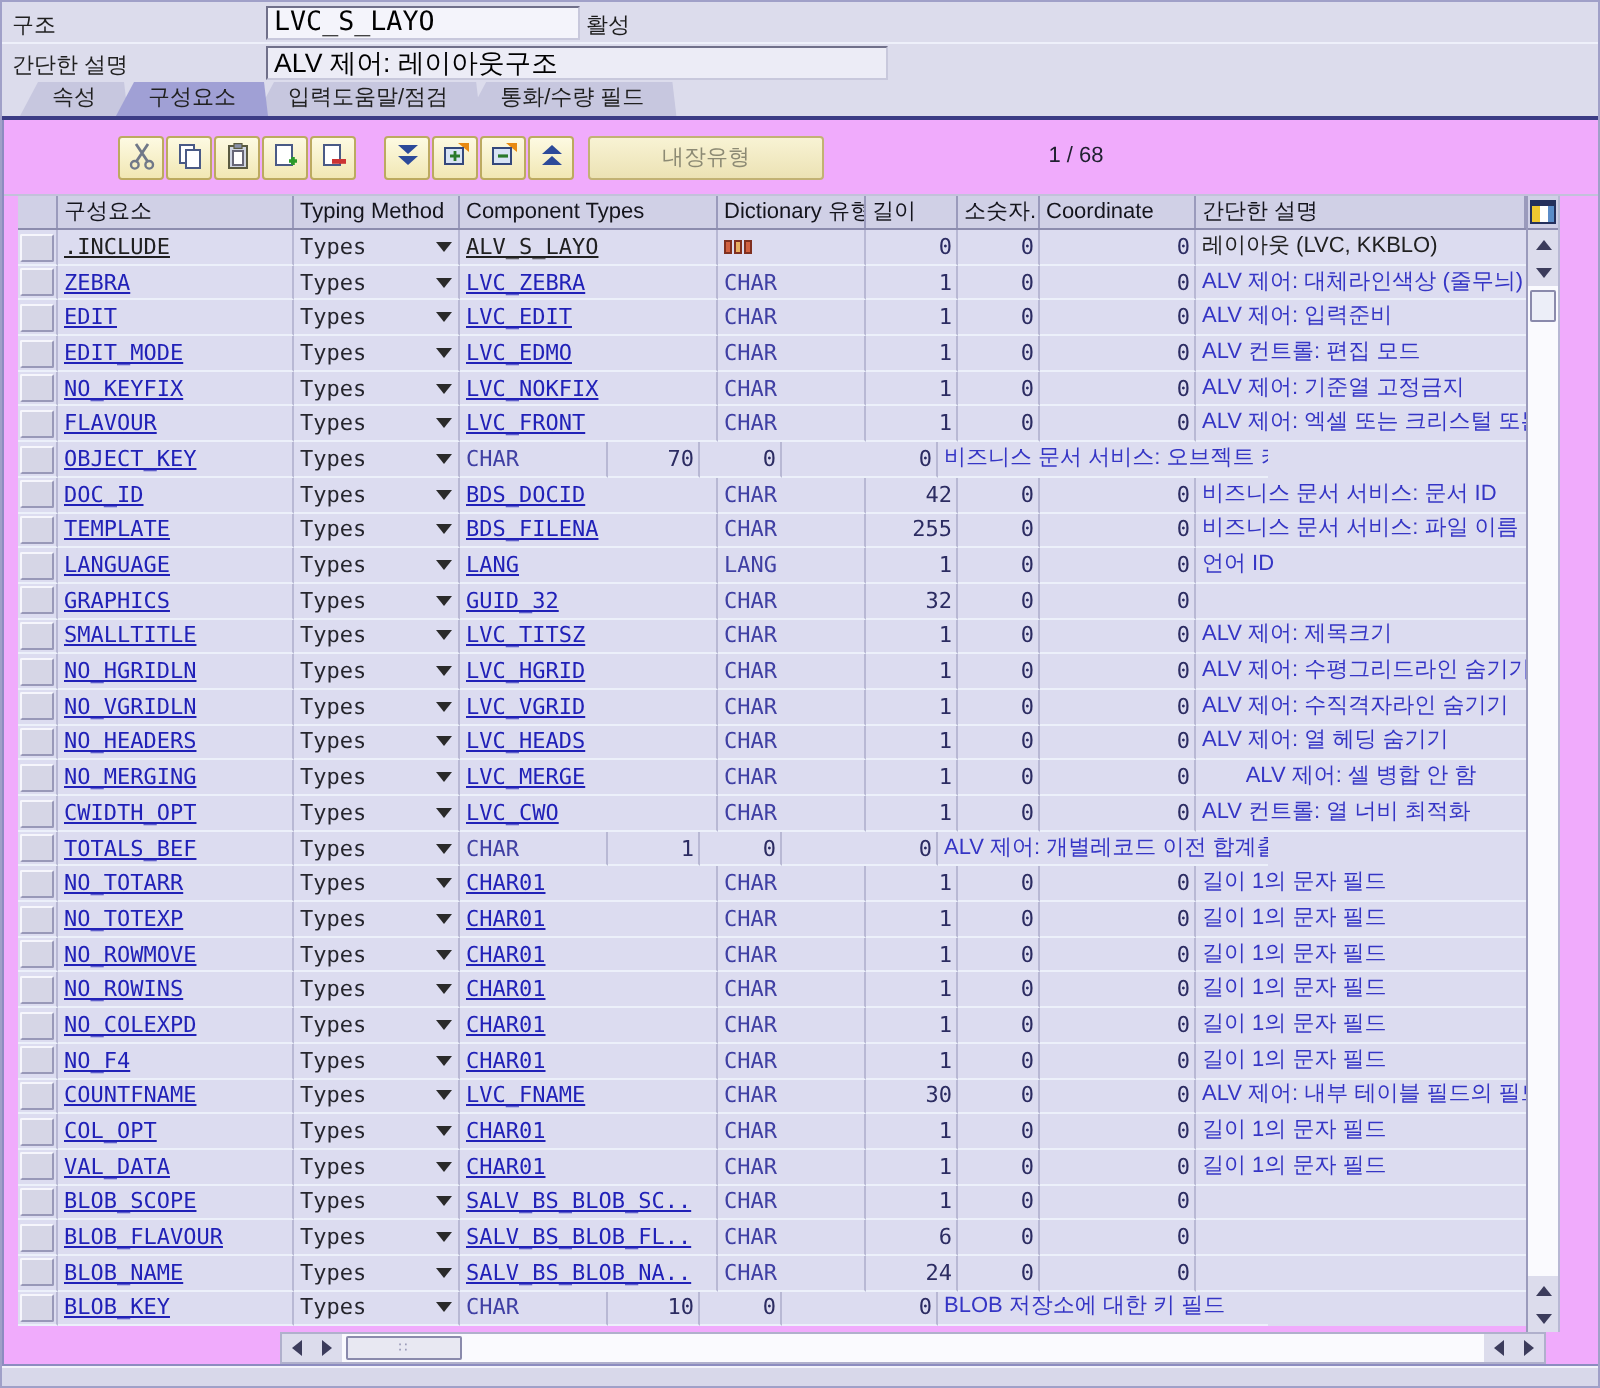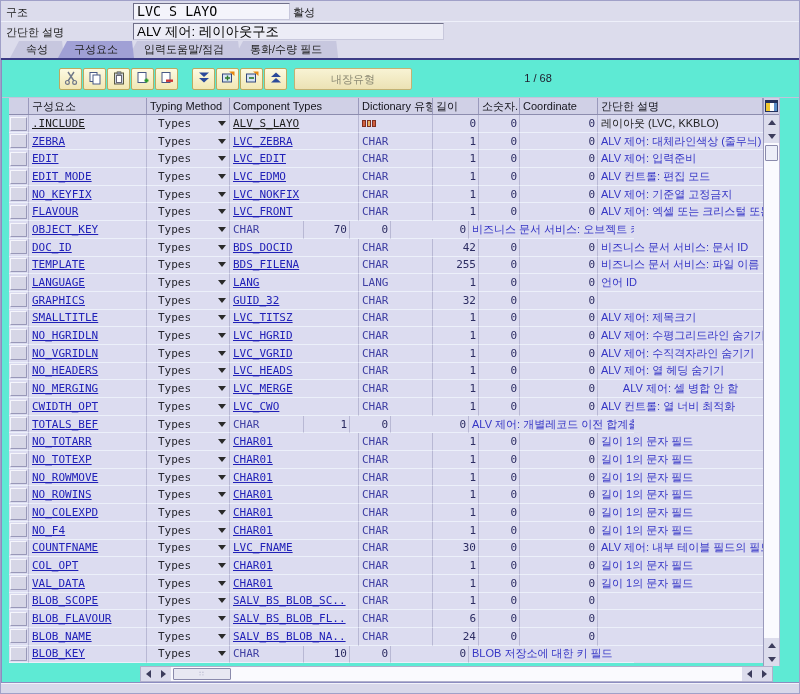--- a/index.html
+++ b/index.html
@@ -35,21 +35,21 @@
   .tab {
     height:17px; line-height:17px; padding:0 16px; margin-right:-6px;
     background:#c7c7df; color:#202020; cursor:default;
     clip-path:polygon(9px 0, calc(100% - 2px) 0, 100% 100%, 0 100%);
     filter:drop-shadow(0 0 0.5px #8888aa);
   }
   .tab.active { background:#a0a0d5; z-index:2; }
 
   
   .panel { position:absolute; left:0; top:59px; width:800px; height:623px;
-           background:#5eead4; border:1px solid #8c8cc0; border-top:none; }
+           background:#f0abfc; border:1px solid #8c8cc0; border-top:none; }
 
   
   .toolbar { position:absolute; left:0; top:0; width:100%; height:38px;
              border-bottom:1px solid #c2c2da; }
   .tgroup { position:absolute; top:8px; display:flex; }
   .tg1 { left:57px; } .tg2 { left:190px; }
   .tbtn {
     width:23px; height:22px; margin-right:1px;
     background:linear-gradient(#fdfae2,#f1e7b4);
     border:1px solid #bcaa60; border-radius:2px;
@@ -70,21 +70,21 @@
   .tr { display:flex; height:17.7px; background:#dcdcf0; }
   .td { height:17.7px; line-height:17px; padding:0 3px; overflow:hidden; white-space:nowrap;
         border-right:1px solid #b8b8d4; border-bottom:1px solid #ecf0fa; display:flex; align-items:center; }
   .td.num { justify-content:flex-end; padding-right:2px; color:#2c2c62; }
   .sel-cell { padding:1px 1px; border-right:1px solid #b8b8d4; border-bottom:1px solid #ecf0fa; }
   .sel-btn { width:100%; height:14px; margin-top:0.5px; background:#d6d6e6; border-radius:1px;
              border:1px solid; border-color:#f6f6fc #9898b8 #9898b8 #f6f6fc; }
   a.cell-link { color:#2121b8; text-decoration:underline; cursor:pointer;
                 font-family:"DejaVu Sans Mono", monospace; }
   a.cell-link.dark { color:#202020; }
-  .typing-txt { color:#26262e; font-family:"DejaVu Sans Mono", monospace;margin-left:8px; }
+  .typing-txt { color:#26262e; font-family:"DejaVu Sans Mono", monospace; }
   .dict-txt { color:#4040a4; font-family:"DejaVu Sans Mono", monospace; }
   .desc-txt { color:#3535c5; }
   .desc-txt.dark { color:#202020; }
   .dd-arrow { width:0; height:0; border-left:4px solid transparent; border-right:4px solid transparent;
               border-top:5px solid #2a2a2a; margin-left:auto; }
   .struct-icon { display:flex; gap:1px; }
   .struct-icon i { width:4px; height:7px; background:#d06040; border:1px solid #803020; display:block; }
   .struct-icon i:nth-child(2){ background:#e8b060; }
 
   

